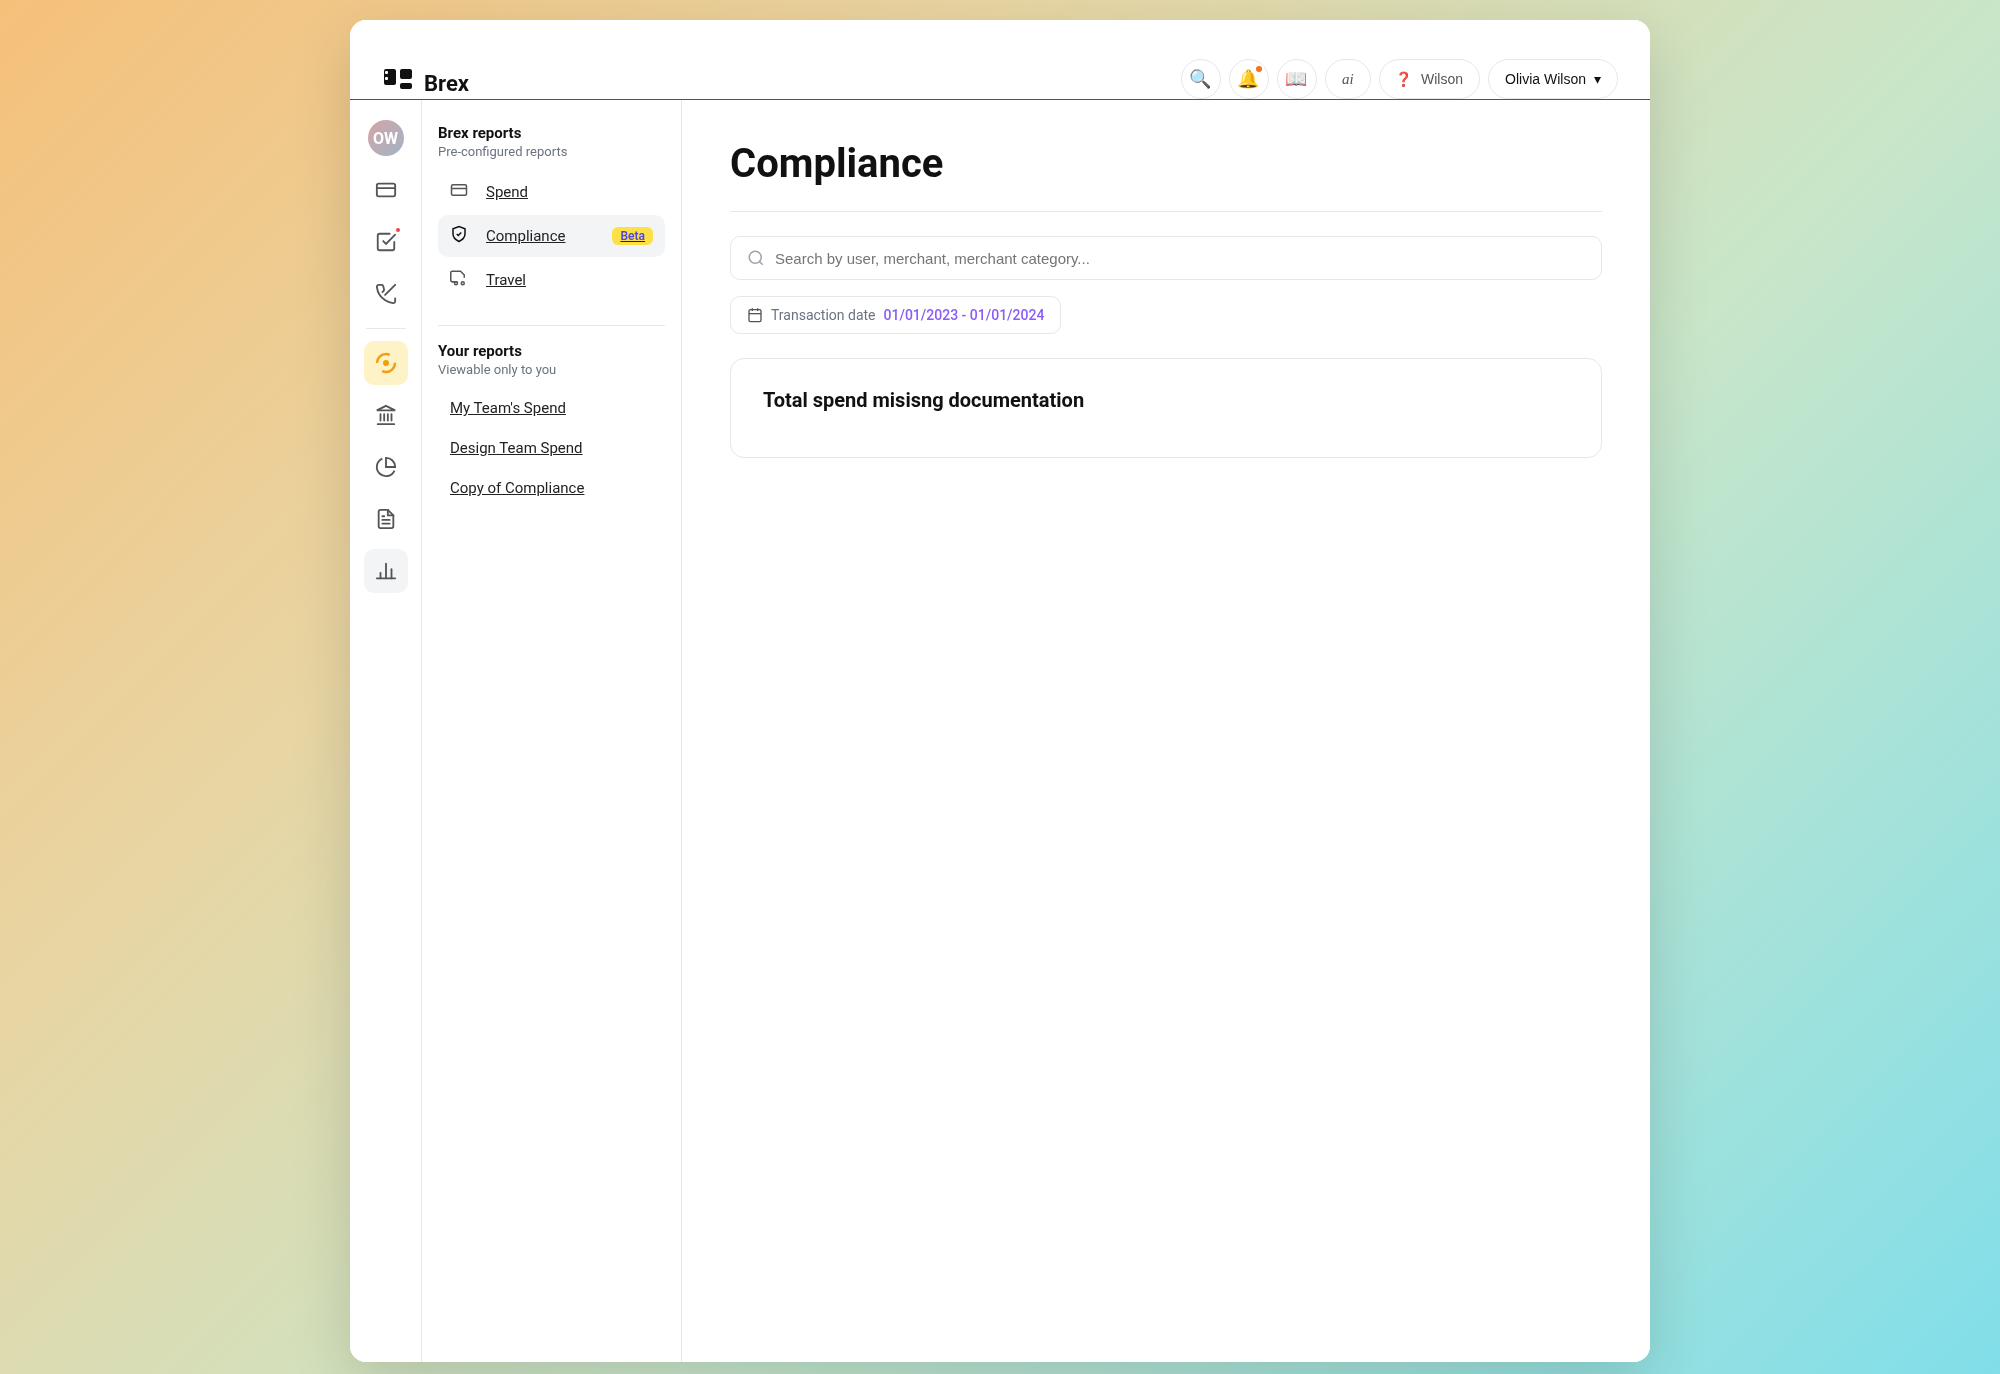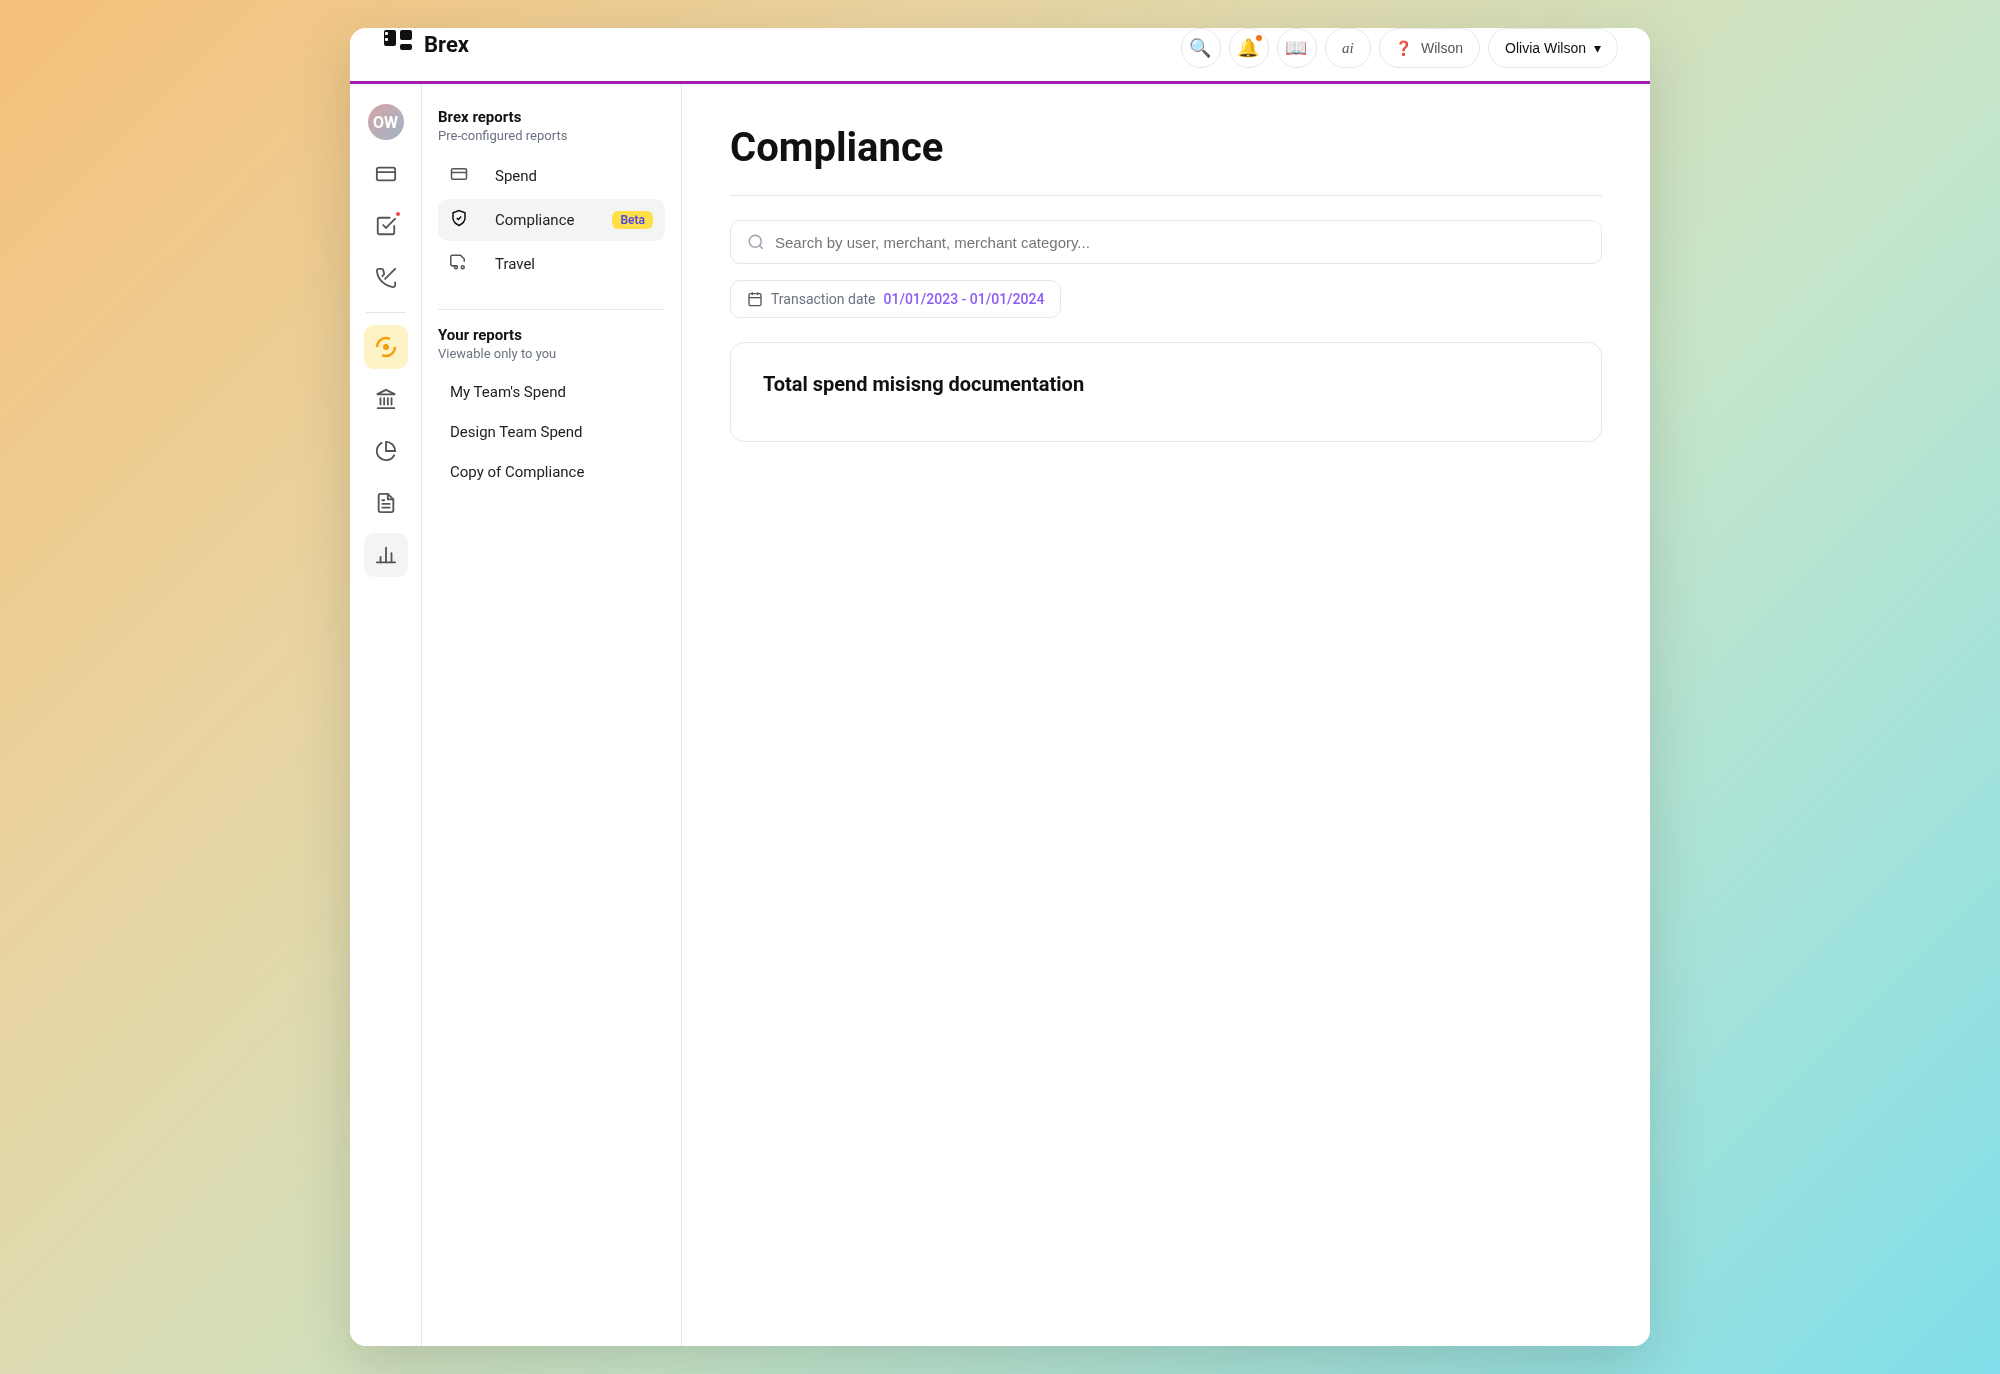--- a/index.html
+++ b/index.html
@@ -16,24 +16,24 @@
       width: 1300px;
       max-width: 100%;
       background: #fff;
       border-radius: 16px;
       overflow: hidden;
       box-shadow: 0 20px 60px rgba(0,0,0,0.15);
     }
     
     .header {
       display: flex;
-      align-items: flex-start;
+      align-items: flex-end;
       padding: 0 32px;
-      height: 56px;
-      border-bottom: 3px solid #a21caf;
+      height: 80px;
+      border-bottom: 1px solid #a21caf;
       background: #fff;
     }
     .logo-area {
       display: flex;
       align-items: center;
       gap: 10px;
       font-size: 22px;
       font-weight: 700;
       color: #111;
       flex: 1;
@@ -194,27 +194,28 @@
       margin-bottom: 2px;
     }
     .sidebar-section-subtitle {
       font-size: 13px;
       color: #6b7280;
       margin-bottom: 12px;
     }
     .sidebar-item {
       display: flex;
       align-items: center;
-      gap: 27px;
+      gap: 18px;
       padding: 10px 12px;
       border-radius: 10px;
       cursor: pointer;
       font-size: 15px;
       color: #222;
       margin-bottom: 2px;
+      text-decoration: underline;
     }
     .sidebar-item.active {
       background: #f3f4f6;
     }
     .sidebar-item .item-icon {
       font-size: 18px;
       color: #555;
     }
     .sidebar-item .item-label {
       flex: 1;

